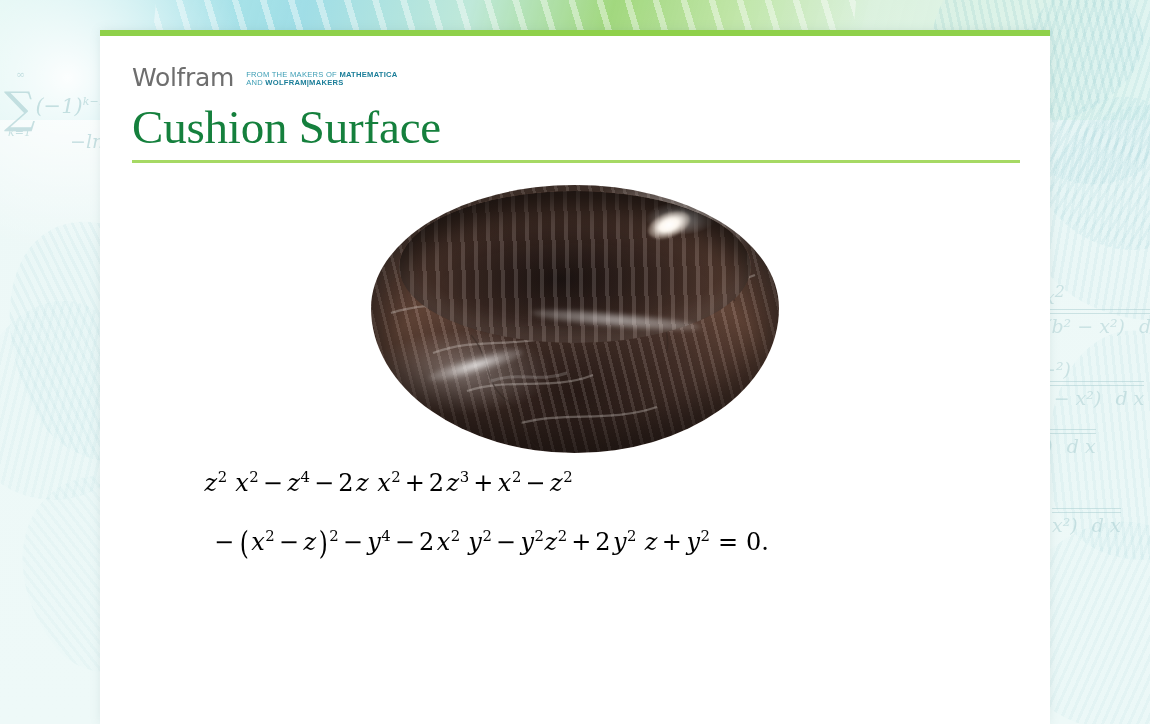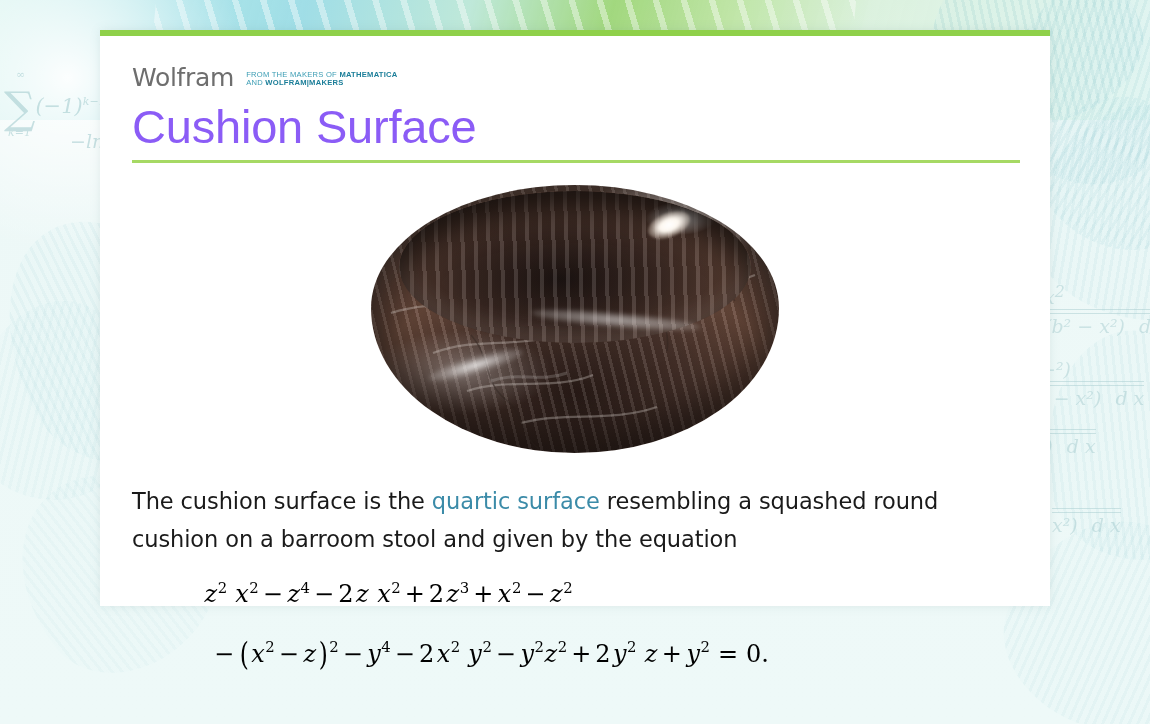--- a/index.html
+++ b/index.html
@@ -105,21 +105,21 @@
           color:#a8cdd0; opacity:.50; font-size: 19px; white-space: nowrap; }
   .frac .bar { display:block; border-top: 1.5px solid #a8cdd0; border-bottom:1.5px solid #a8cdd0;
                height: 3px; margin: 1px 0 1px 0; }
 
   
   #card {
     position: absolute;
     left: 100px;
     top: 30px;
     width: 950px;
-    height: 576px;
+    height: 694px;
     background: #ffffff;
     box-shadow: 0 0 10px rgba(90,130,130,0.13);
   }
   #card-topbar {
     height: 6px;
     background: #8fd04a;
     width: 100%;
   }
   #card-inner {
     padding: 0 32px;
@@ -165,24 +165,24 @@
   .tagline div {
     font-family: "Liberation Sans", sans-serif;
     font-size: 7.6px;
     letter-spacing: 0.25px;
     color: #3a9cb3;
   }
   .tagline b { color: #1b7e99; }
 
   
   .page-title {
-    font-family: Liberation Sans, sans-serif;
+    font-family: Liberation Serif, serif;
     font-size: 47px;
     font-weight: 400;
-    color: #8b5cf6;
+    color: #15803d;
     margin: 10px 0 0 0;
     letter-spacing: -0.2px;
     line-height: 1.15;
   }
   .title-rule {
     margin-top: 6px;
     height: 2.5px;
     background: #a6d964;
     width: 888px;
   }
@@ -401,21 +401,20 @@
               </g>
             </svg>
           </div>
           <div class="bowl-inner"></div>
           <div class="rim-light2"></div>
           <div class="specular"></div>
           <div class="rim-light"></div>
         </div>
       </div>
 
-      <p class="body-text"><span>The cushion surface is the </span><a class="link">quartic surface</a><span> resembling a squashed round cushion on a barroom stool and given by the equation</span></p>
 
       <div class="equation">
         <div class="eq-line l1"><i>z</i><sup>2</sup>&nbsp;<i>x</i><sup>2</sup><span class="op">−</span><i>z</i><sup>4</sup><span class="op">−</span><span class="num">2</span><i>z</i>&nbsp;<i>x</i><sup>2</sup><span class="op">+</span><span class="num">2</span><i>z</i><sup>3</sup><span class="op">+</span><i>x</i><sup>2</sup><span class="op">−</span><i>z</i><sup>2</sup></div>
 
         <div class="eq-line l2"><span class="op">−</span><span class="paren-big">(</span><i>x</i><sup>2</sup><span class="op">−</span><i>z</i><span class="paren-big">)</span><sup>2</sup><span class="op">−</span><i>y</i><sup>4</sup><span class="op">−</span><span class="num">2</span><i>x</i><sup>2</sup>&nbsp;<i>y</i><sup>2</sup><span class="op">−</span><i>y</i><sup>2</sup><i>z</i><sup>2</sup><span class="op">+</span><span class="num">2</span><i>y</i><sup>2</sup>&nbsp;<i>z</i><span class="op">+</span><i>y</i><sup>2</sup><span class="op" style="padding:0 8px;">=</span><span class="num">0.</span></div>
       </div>
 
     </div>
   </div>
 </div>

